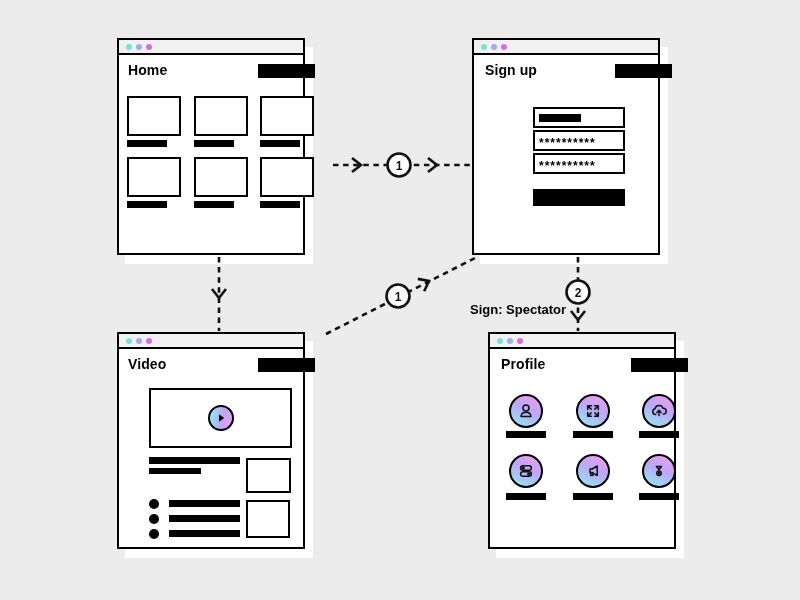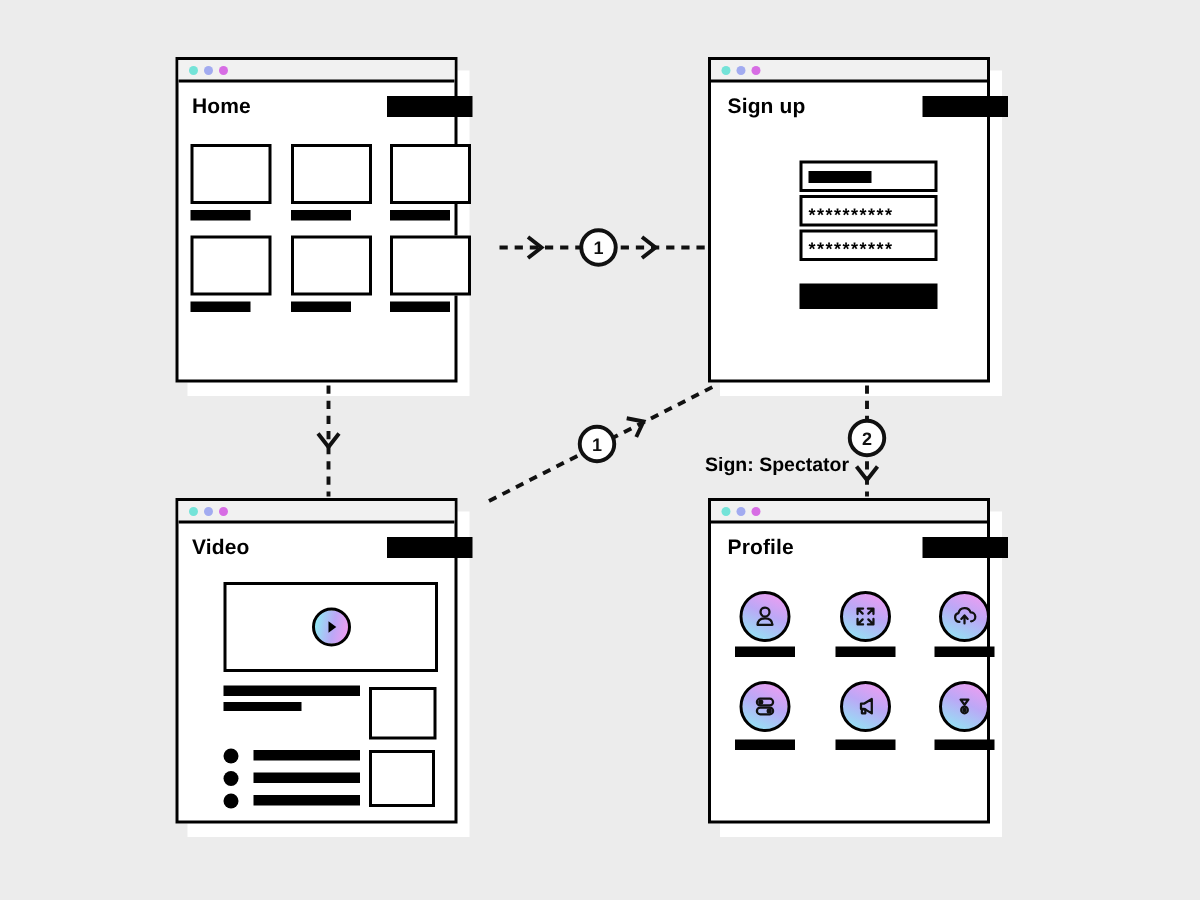--- a/index.html
+++ b/index.html
@@ -16,21 +16,21 @@
     font-family:"Liberation Sans",sans-serif;color:#000;
   }
   .win{
     position:absolute;width:188px;height:217px;
     background:var(--window-bg);border:2px solid var(--outline);
     box-shadow:8px 9px 0 var(--shadow);
   }
   .win-home{left:117px;top:38px;}
   .win-signup{left:472px;top:38px;}
   .win-video{left:117px;top:332px;}
-  .win-profile{left:472px;top:332px;}
+  .win-profile{left:488px;top:332px;}
   .titlebar{
     height:15px;background:var(--titlebar-bg);border-bottom:2px solid var(--outline);
     display:flex;align-items:center;padding-left:7px;gap:4px;
   }
   .tdot{width:6px;height:6px;border-radius:50%;}
   .tdot.d1{background:var(--dot-teal);}
   .tdot.d2{background:var(--dot-periwinkle);}
   .tdot.d3{background:var(--dot-orchid);}
   .wtitle{position:absolute;font-size:14px;font-weight:bold;letter-spacing:.1px;}
   .hbar{position:absolute;width:57px;height:14px;background:#000;}

